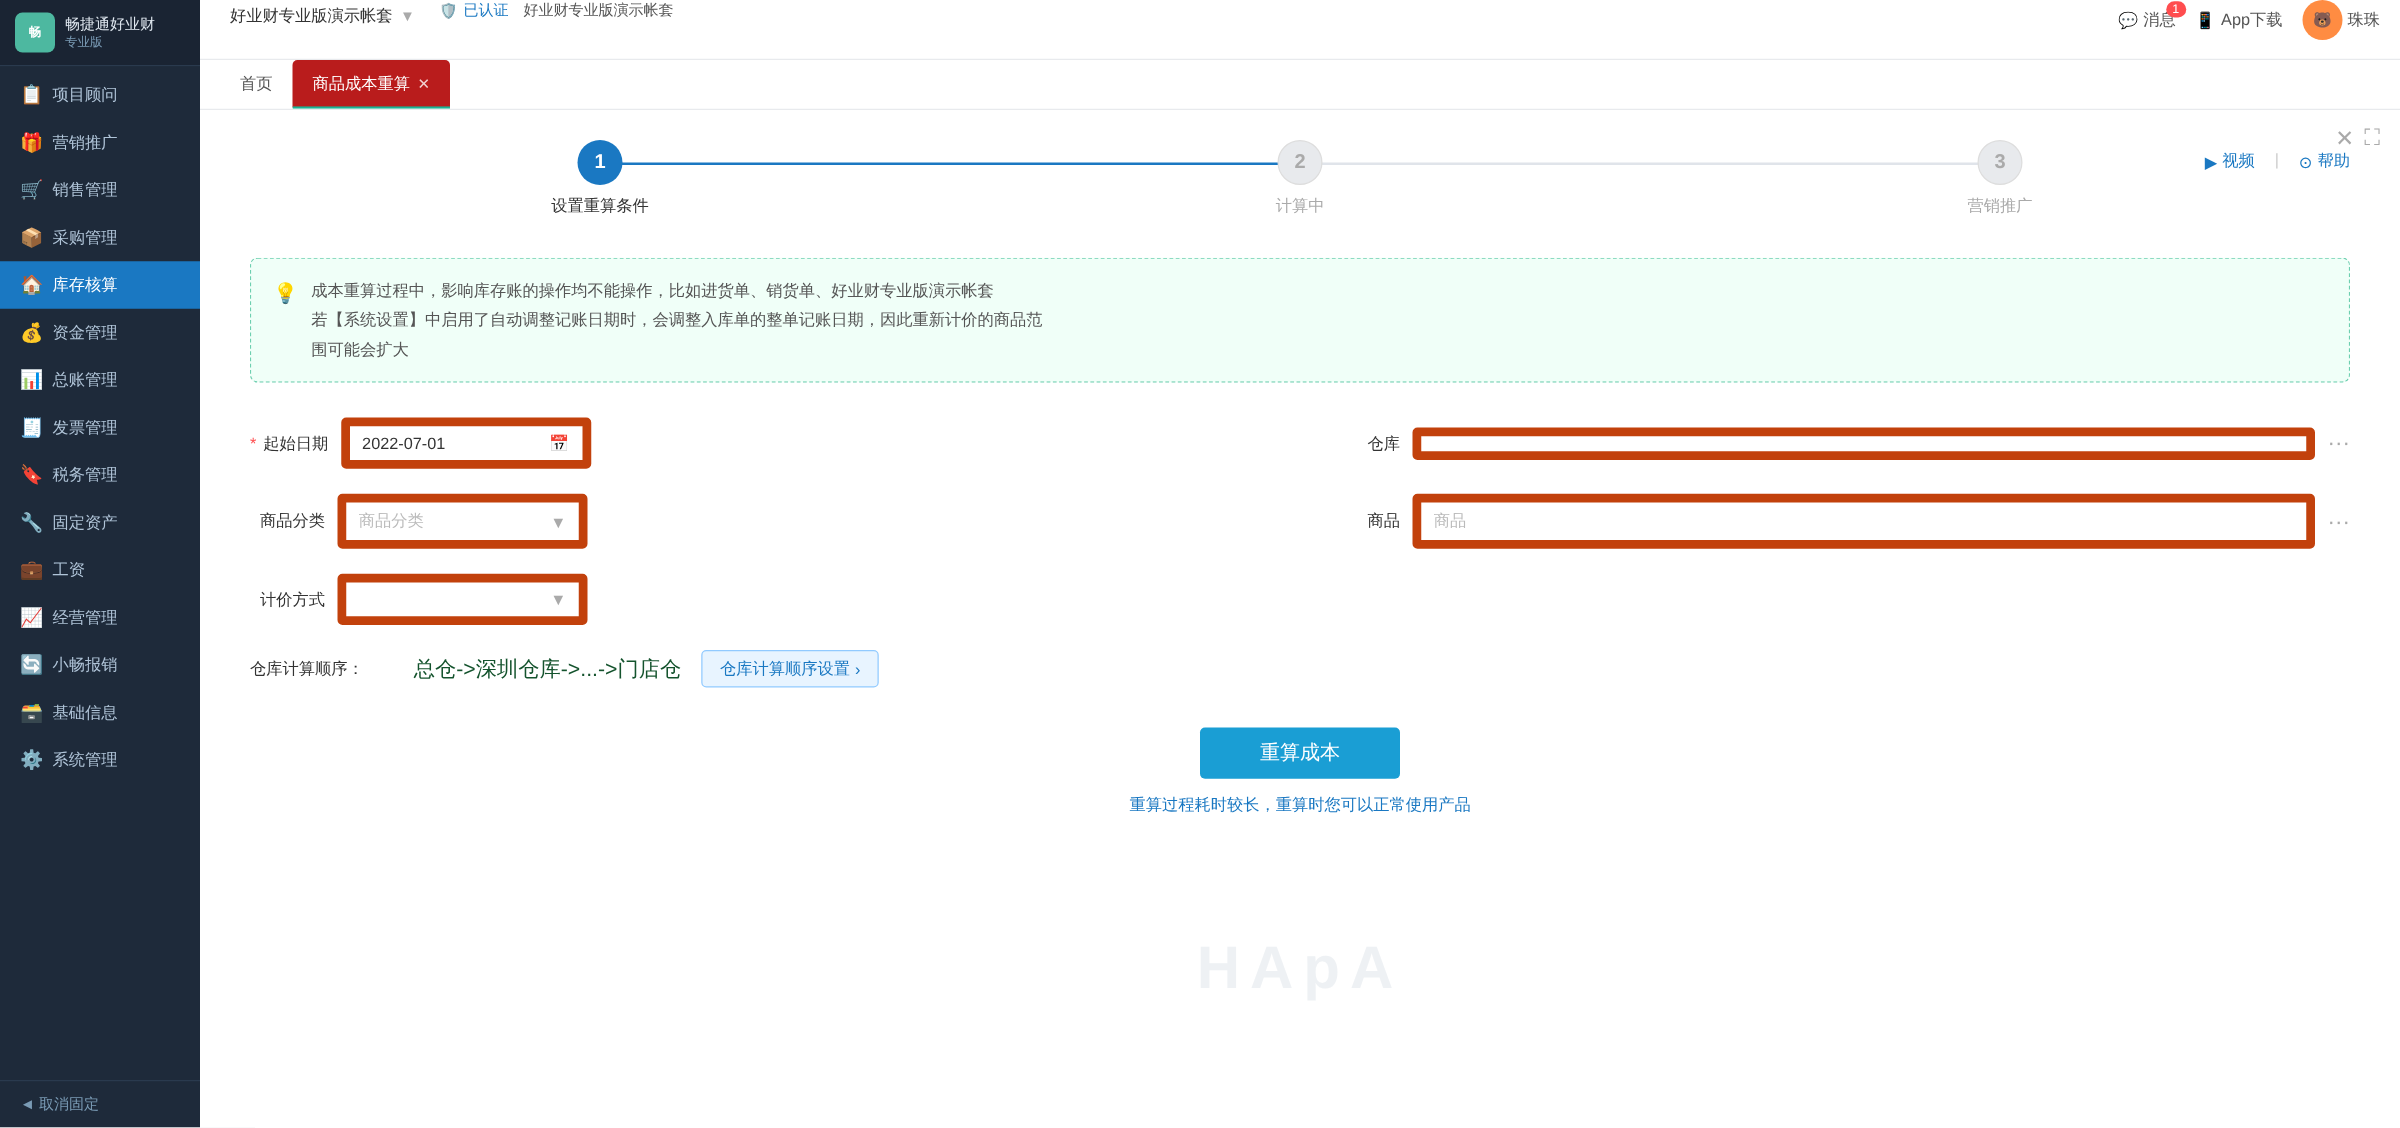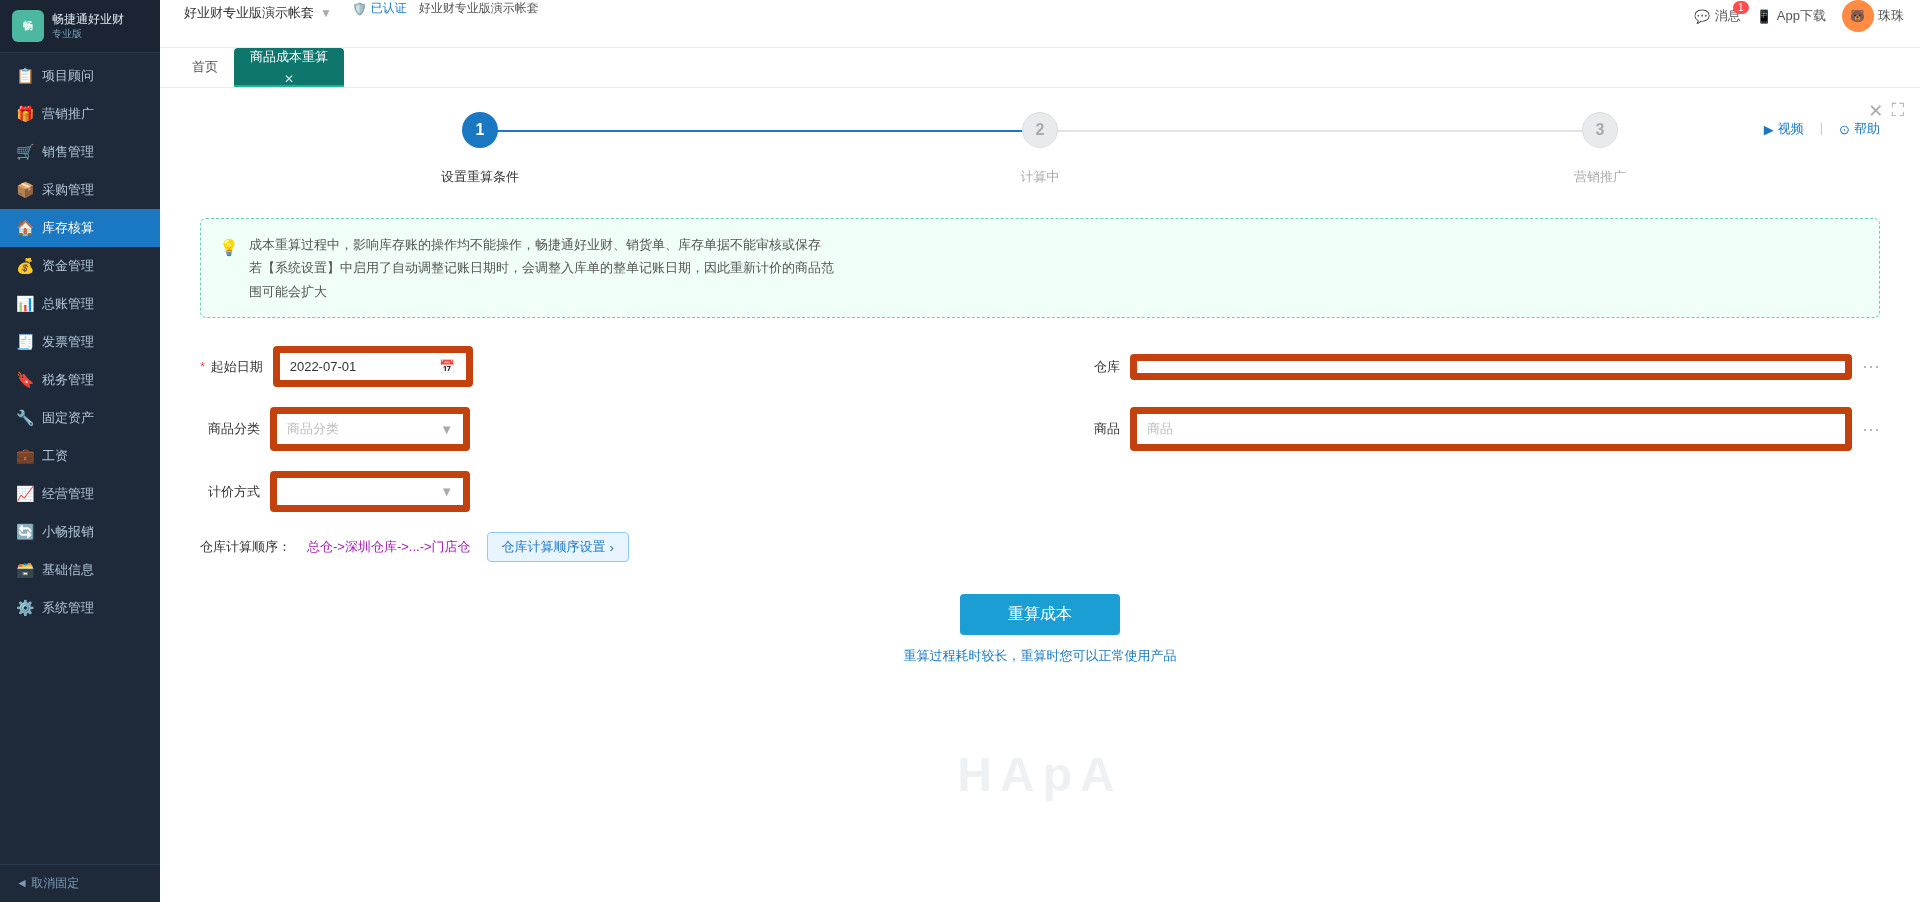--- a/index.html
+++ b/index.html
@@ -159,25 +159,24 @@
       display: flex;
       align-items: center;
       gap: 6px;
       padding: 0 16px;
       font-size: 13px;
       cursor: pointer;
       color: #555;
       border-bottom: 2px solid transparent;
     }
     .tab.active {
-      background: #0f766e;
+      background: #b91c1c;
       color: white;
       border-radius: 4px 4px 0 0;
       border-bottom: 2px solid #1ab394;
-      flex-direction: column;
     }
     .tab-close { font-size: 12px; opacity: 0.8; }
 
     
     .content-area {
       flex: 1;
       display: flex;
       overflow: hidden;
       background: white;
       position: relative;
@@ -210,21 +209,21 @@
       align-items: center;
       justify-content: center;
       font-size: 16px;
       font-weight: bold;
       z-index: 1;
       position: relative;
     }
     .step-circle.active { background: #1a78c2; color: white; }
     .step-circle.inactive { background: #e8eaed; color: #aaa; border: 1px solid #ddd; }
     .step-label {
-      margin-top: 20px;
+      margin-top: 8px;
       font-size: 13px;
       color: #333;
       text-align: center;
     }
     .step-label.inactive-label { color: #aaa; }
     .step-line {
       position: absolute;
       top: 18px;
       left: 50%;
       right: -50%;
@@ -304,21 +303,21 @@
     .form-dots { color: #aaa; cursor: pointer; font-size: 18px; }
 
     
     .order-row {
       display: flex;
       align-items: center;
       gap: 16px;
       margin-bottom: 24px;
     }
     .order-label { font-size: 13px; color: #333; }
-    .order-value { font-size: 13px; color: #a21caf; }
+    .order-value { font-size: 17px; color: #14532d; margin-left: 24px; }
     .order-btn {
       background: #e8f4ff;
       border: 1px solid #91caff;
       border-radius: 4px;
       padding: 5px 14px;
       font-size: 13px;
       color: #1a78c2;
       cursor: pointer;
       display: flex;
       align-items: center;
@@ -532,21 +531,21 @@
           <div class="steps-action-item">
             <span>⊙</span>
             <span>帮助</span>
           </div>
         </div>
       </div>
 
       <div class="info-box">
         <div class="info-icon">💡</div>
         <div>
-          <div>成本重算过程中，影响库存账的操作均不能操作，畅捷通好业财、销货单、库存单据不能审核或保存</div>
+          <div>成本重算过程中，影响库存账的操作均不能操作，比如进货单、销货单、好业财专业版演示帐套</div>
           <div>若【系统设置】中启用了自动调整记账日期时，会调整入库单的整单记账日期，因此重新计价的商品范</div>
           <div>围可能会扩大</div>
         </div>
       </div>
 
       <div class="form-row">
         <div class="form-group">
           <span class="form-label">
             <span class="required-star">*</span>
             <span>起始日期</span>

